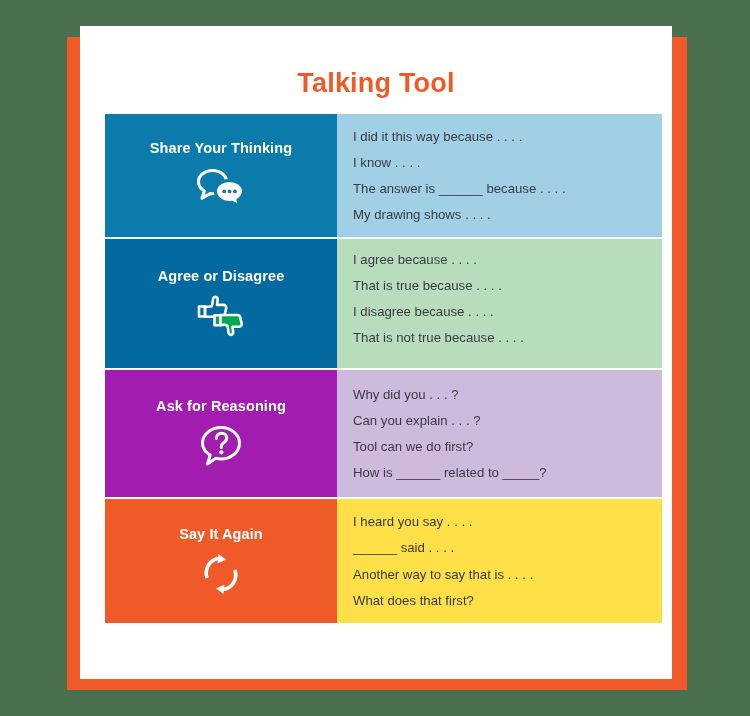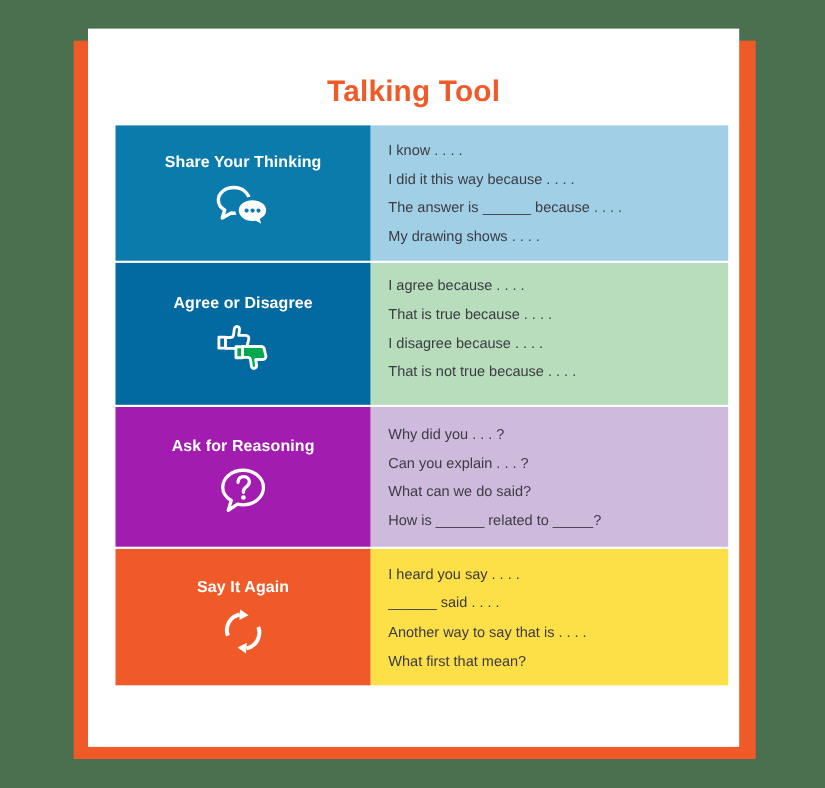--- a/index.html
+++ b/index.html
@@ -145,22 +145,22 @@
             <svg width="50" height="42" viewBox="0 0 50 42">
               <path d="M16.5 3.5 C8.6 3.5 2.5 8.6 2.5 14.8 C2.5 18.6 4.8 21.9 8.3 23.9 L6.0 31.2 L14.2 26.6 C14.9 26.7 15.7 26.8 16.5 26.8 C24.4 26.8 30.5 21.5 30.5 14.8 C30.5 8.6 24.4 3.5 16.5 3.5 Z" fill="none" stroke="#ffffff" stroke-width="3.1" stroke-linejoin="round"></path>
               <path d="M33.5 13.5 C41.4 13.5 47.5 18.2 47.5 24.2 C47.5 27.8 45.3 30.9 41.9 32.8 L44.1 39.5 L36.3 35.3 C35.4 35.4 34.5 35.5 33.5 35.5 C25.6 35.5 19.5 30.5 19.5 24.2 C19.5 18.2 25.6 13.5 33.5 13.5 Z" fill="#ffffff" stroke="#0b7bab" stroke-width="3.1" stroke-linejoin="round"></path>
               <circle cx="28.2" cy="24.4" r="1.9" fill="#0b7bab"></circle>
               <circle cx="33.6" cy="24.4" r="1.9" fill="#0b7bab"></circle>
               <circle cx="39.0" cy="24.4" r="1.9" fill="#0b7bab"></circle>
             </svg>
           </div>
         </div>
         <div class="row-right bg-blue-pale">
+          <div class="phrase">I did it this way because . . . .</div>
           <div class="phrase">I know . . . .</div>
-          <div class="phrase">I did it this way because . . . .</div>
           <div class="phrase">The answer is ______ because . . . .</div>
           <div class="phrase">My drawing shows . . . .</div>
         </div>
       </div>
 
       <div class="row r2">
         <div class="row-left bg-green">
           <div class="row-label">Agree or Disagree</div>
           <div class="row-icon">
             <svg width="50" height="44" viewBox="0 0 50 44">
@@ -190,40 +190,40 @@
             <svg width="44" height="44" viewBox="0 0 44 44">
               <path d="M22 3.5 C32.2 3.5 40.5 10.5 40.5 19.2 C40.5 27.9 32.2 34.9 22 34.9 C20.2 34.9 18.5 34.7 16.9 34.3 L8.5 40.0 L11.2 31.0 C6.4 28.1 3.5 23.9 3.5 19.2 C3.5 10.5 11.8 3.5 22 3.5 Z" fill="none" stroke="#ffffff" stroke-width="3.0" stroke-linejoin="round"></path>
               <path d="M17.4 14.4 C17.6 11.2 19.7 9.3 22.6 9.3 C25.6 9.3 27.7 11.3 27.7 14.0 C27.7 16.2 26.6 17.4 24.6 18.8 C22.9 20.0 22.3 21.0 22.3 22.8 L22.3 23.6" fill="none" stroke="#ffffff" stroke-width="3.0" stroke-linecap="round"></path>
               <circle cx="22.3" cy="28.3" r="2.1" fill="#ffffff"></circle>
             </svg>
           </div>
         </div>
         <div class="row-right bg-purple-pale">
           <div class="phrase">Why did you . . . ?</div>
           <div class="phrase">Can you explain . . . ?</div>
-          <div class="phrase">What can we do said?</div>
+          <div class="phrase">Tool can we do first?</div>
           <div class="phrase">How is ______ related to _____?</div>
         </div>
       </div>
 
       <div class="row r4">
         <div class="row-left bg-orange">
           <div class="row-label">Say It Again</div>
           <div class="row-icon">
             <svg width="44" height="44" viewBox="0 0 44 44">
               <path d="M8.2 26.0 A14.5 14.5 0 0 1 19.0 6.6" fill="none" stroke="#ffffff" stroke-width="3.6" stroke-linecap="butt"></path>
               <path d="M35.8 18.0 A14.5 14.5 0 0 1 25.0 37.4" fill="none" stroke="#ffffff" stroke-width="3.6" stroke-linecap="butt"></path>
               <polygon points="19.4,2.0 27.0,7.4 18.6,11.6" fill="#ffffff"></polygon>
               <polygon points="24.6,42.0 17.0,36.6 25.4,32.4" fill="#ffffff"></polygon>
             </svg>
           </div>
         </div>
         <div class="row-right bg-orange-pale">
           <div class="phrase">I heard you say . . . .</div>
           <div class="phrase">______ said . . . .</div>
           <div class="phrase">Another way to say that is . . . .</div>
-          <div class="phrase">What first that mean?</div>
+          <div class="phrase">What does that first?</div>
         </div>
       </div>
 
     </div>
   </div>
 </div>
 
 </body></html>

